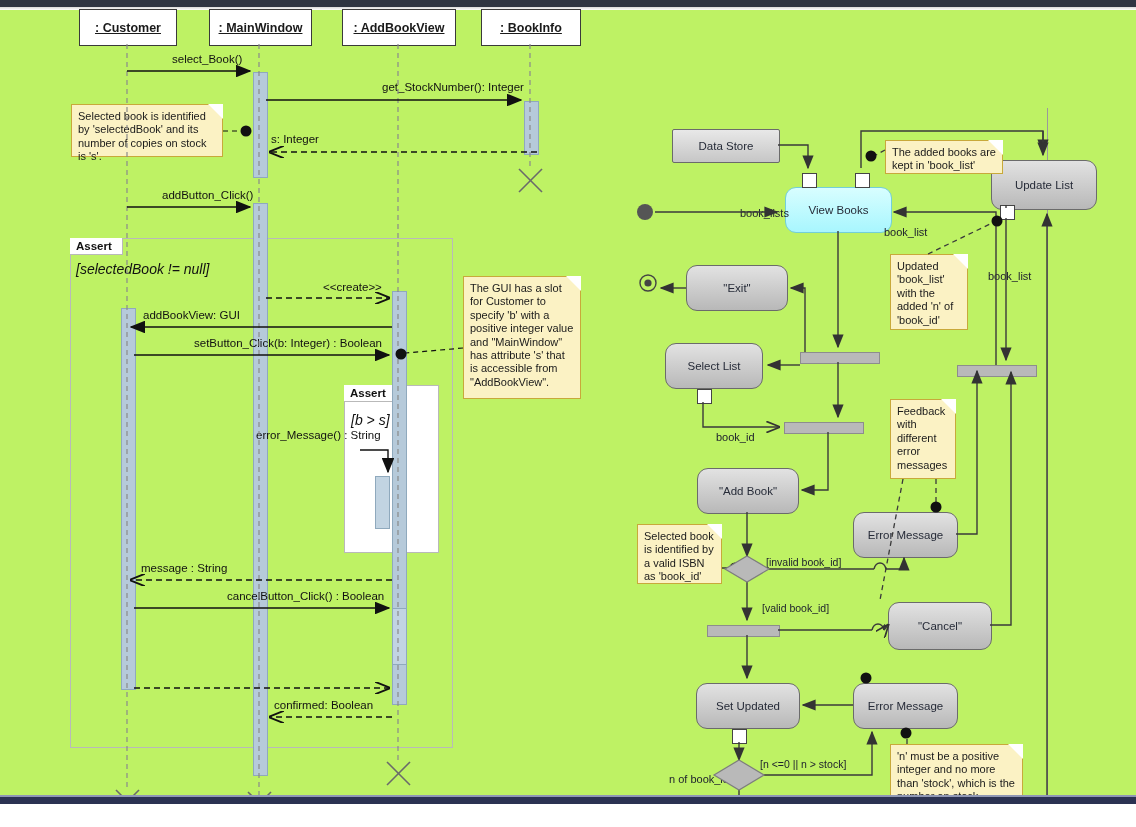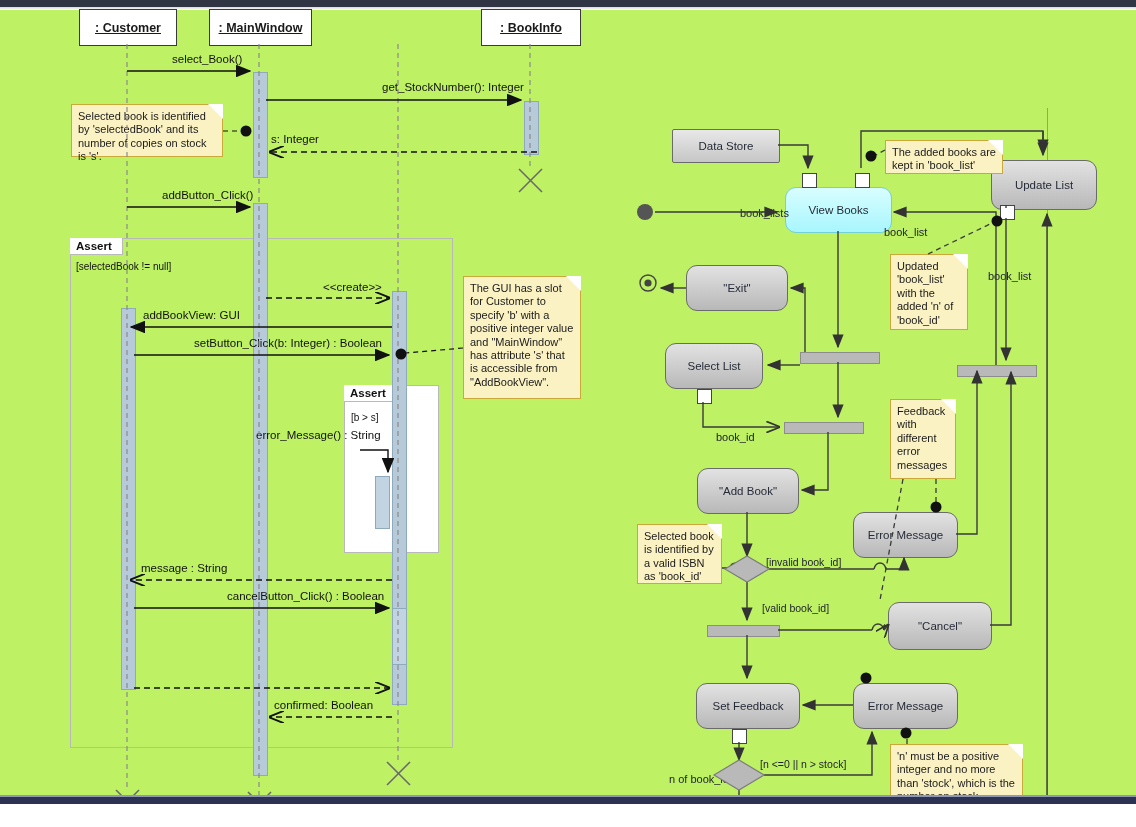--- a/index.html
+++ b/index.html
@@ -17,21 +17,21 @@
   .lifebox{position:absolute;border:1.3px solid #3a3a3a;background:#fff;
       display:flex;align-items:center;justify-content:center;}
   .lifebox span{font-size:12.5px;font-weight:bold;color:#1a1a1a;
       text-decoration:underline;white-space:nowrap;}
   .actbar{position:absolute;background:#b6cada;border:1px solid #8fa9bd;}
   .actbar.light{background:#c2d4e2;}
   .frag{position:absolute;border:1px solid #b9b9b9;background:transparent;}
   .fraglabel{position:absolute;background:#fff;border:1px solid #b9b9b9;
      border-top:none;border-left:none;font-size:11.5px;font-weight:bold;color:#111;
      padding:2px 10px 2px 6px;}
-  .fragguard{position:absolute;font-size:10px;color:#111;white-space:nowrap;}
+  .fragguard{position:absolute;font-size:14px;color:#111;white-space:nowrap;font-style:italic;}
   .msglbl{position:absolute;font-size:11.5px;color:#111;white-space:nowrap;}
 
   
   .note{position:absolute;background:#fbf2c4;border:1px solid #c8a93a;
      font-size:11px;line-height:13.4px;color:#1a1a1a;padding:5px 6px 5px 6px;box-sizing:border-box;}
   .note .foldtri{position:absolute;right:-1px;top:-1px;width:0;height:0;
      border-left:15px solid transparent;border-top:15px solid #fff;}
 
   
   .act{position:absolute;border:1px solid #6b6b6b;border-radius:11px;
@@ -53,20 +53,23 @@
 
   <div class="topbar"></div>
   <div class="topbar-grad"></div>
 
   <div class="lifebox" style="left:79px;top:9px;width:96px;height:35px;">
     <span>: Customer</span>
   </div>
   <div class="lifebox" style="left:209px;top:9px;width:101px;height:35px;">
     <span>: MainWindow</span>
   </div>
+  <div class="lifebox" style="left:342px;top:9px;width:112px;height:35px;">
+    <span>: AddBookView</span>
+  </div>
   <div class="lifebox" style="left:481px;top:9px;width:98px;height:35px;">
     <span>: BookInfo</span>
   </div>
 
   <div class="frag" style="left:70px;top:238px;width:381px;height:508px;"></div>
   <div class="fraglabel" style="left:70px;top:238px;">Assert</div>
   <div class="fragguard" style="left:76px;top:261px;">[selectedBook != null]</div>
 
   <div class="frag" style="left:344px;top:385px;width:93px;height:166px;background:#fff;"></div>
   <div class="fraglabel" style="left:344px;top:385px;">Assert</div>
@@ -130,21 +133,21 @@
 
   <div class="act" style="left:853px;top:512px;width:103px;height:44px;">
     <span>Error Message</span>
   </div>
 
   <div class="act" style="left:888px;top:602px;width:102px;height:46px;">
     <span>"Cancel"</span>
   </div>
 
   <div class="act" style="left:696px;top:683px;width:102px;height:44px;">
-    <span>Set Feedback</span>
+    <span>Set Updated</span>
   </div>
 
   <div class="act" style="left:853px;top:683px;width:103px;height:44px;">
     <span>Error Message</span>
   </div>
 
   <div class="pin" style="left:802px;top:173px;"></div>
   <div class="pinlbl" style="left:740px;top:165px;">book_lists</div>
 
   <div class="pin" style="left:855px;top:173px;"></div>

